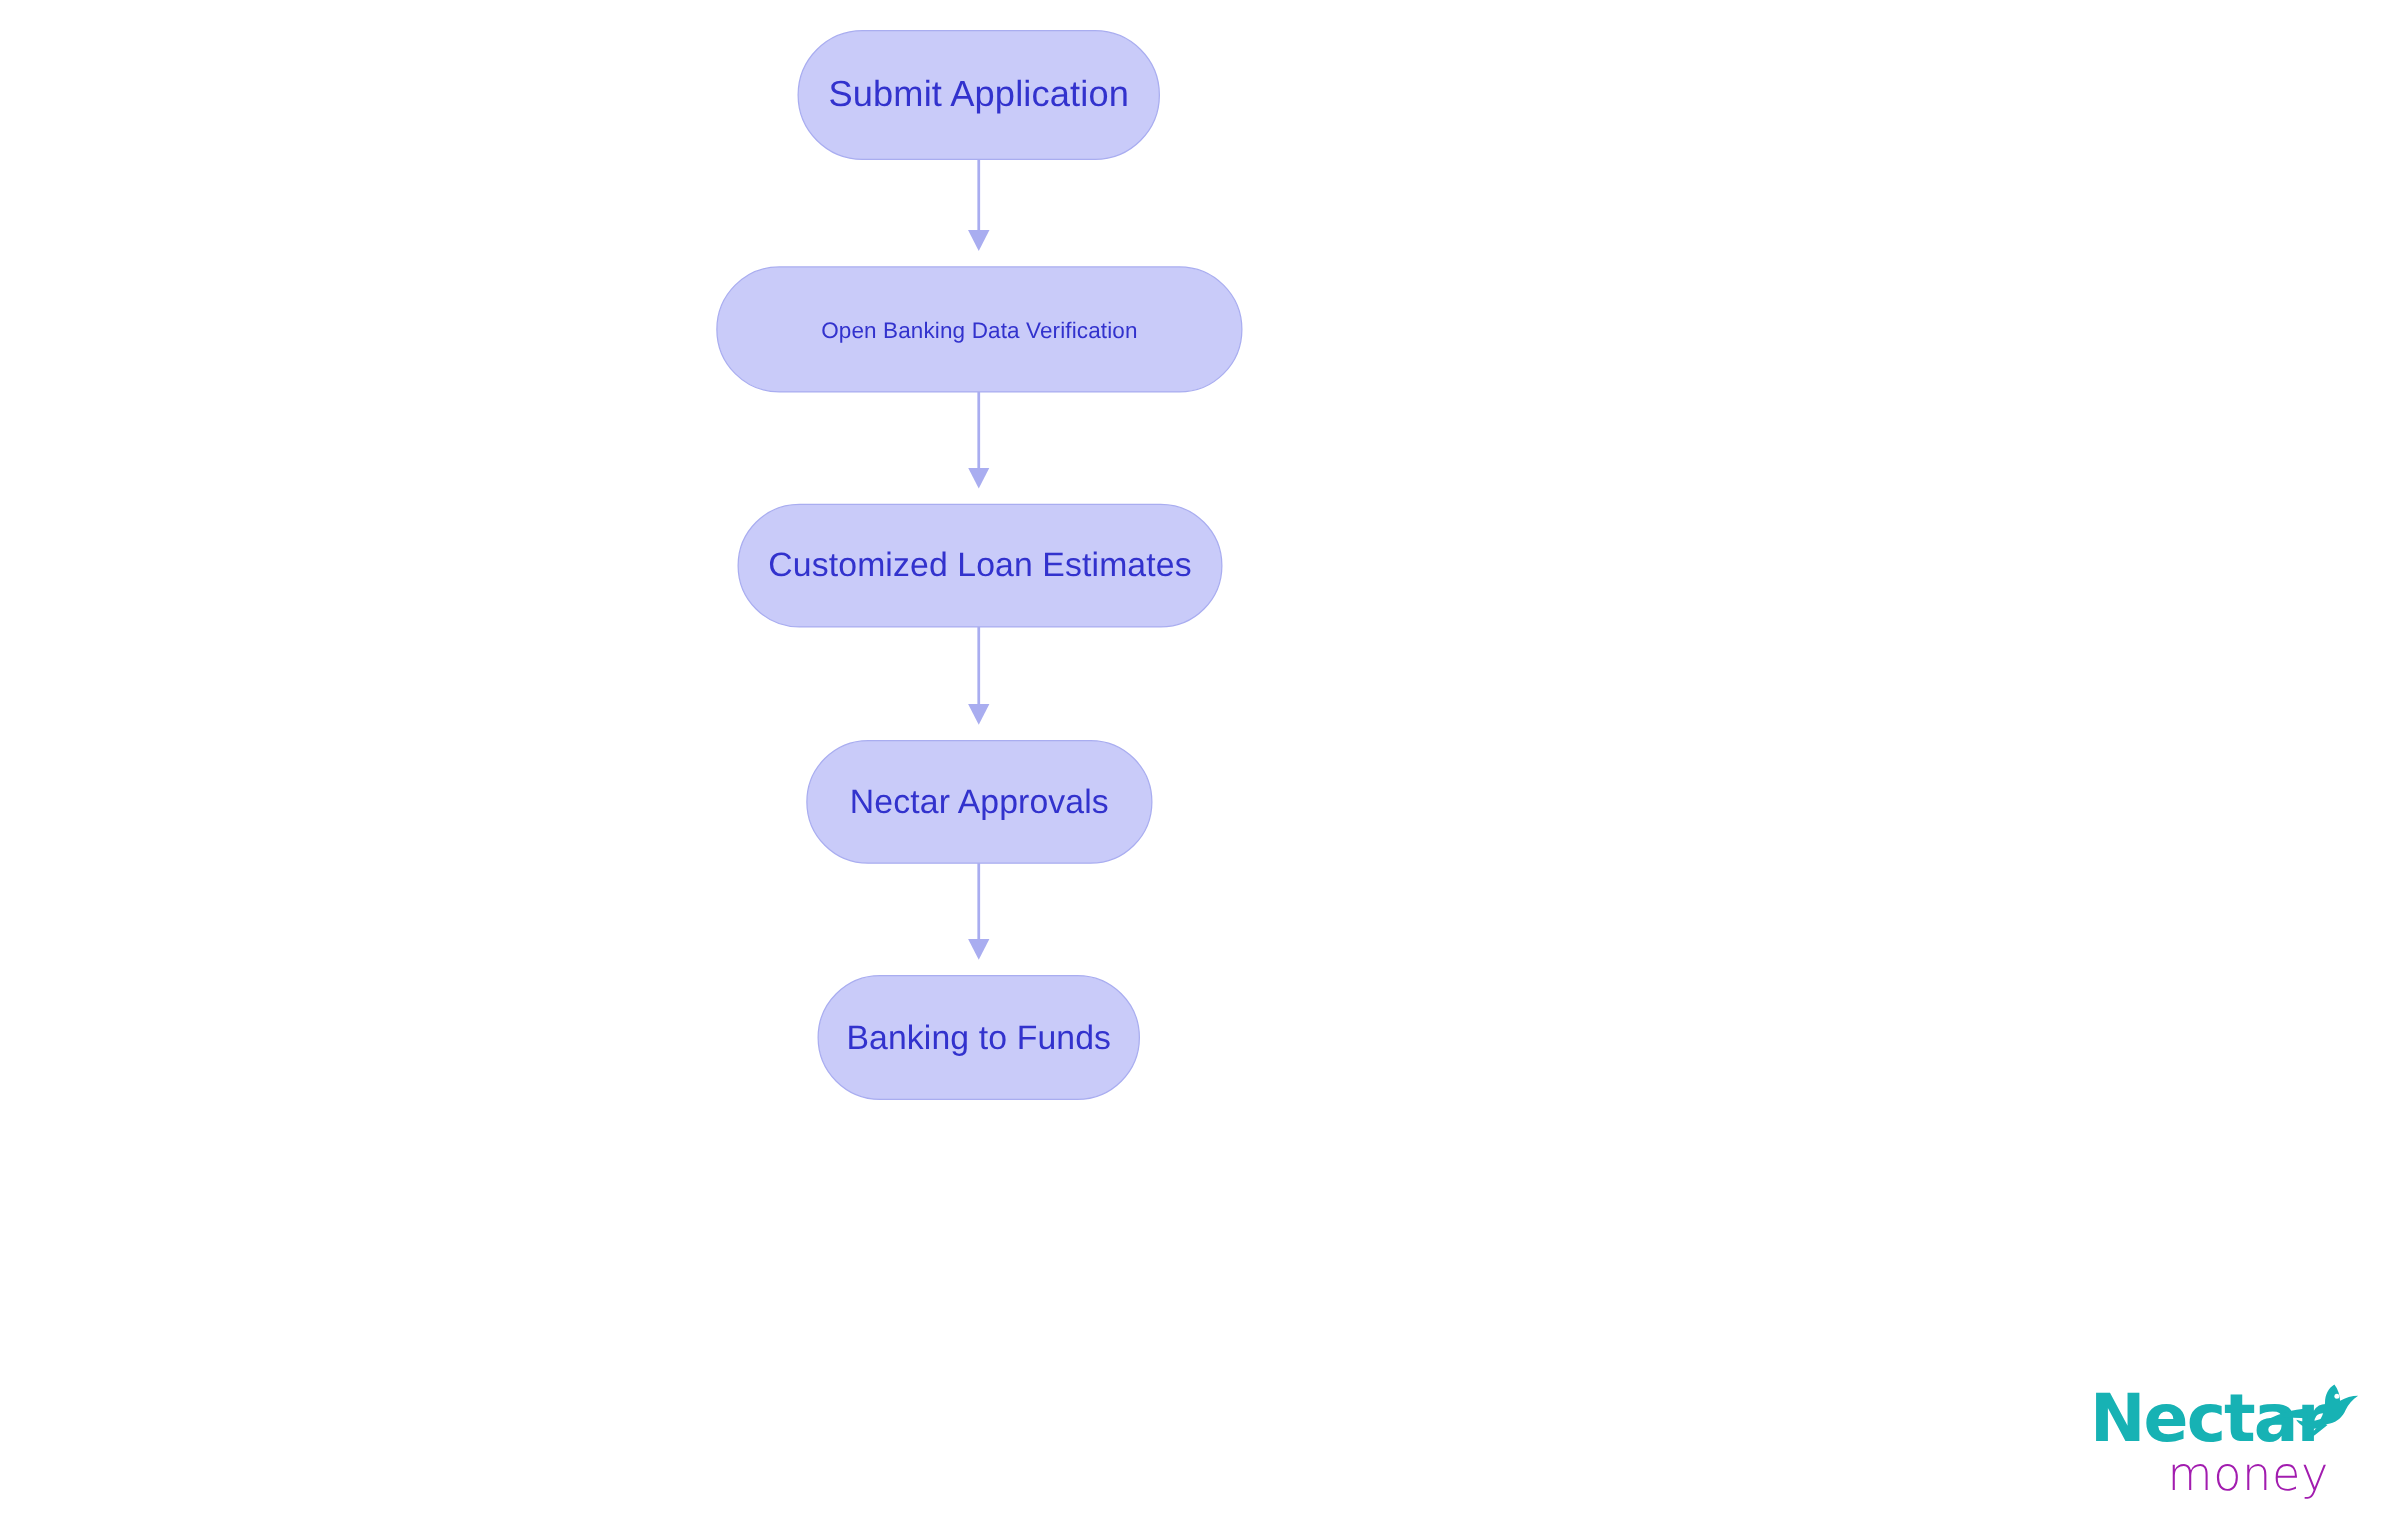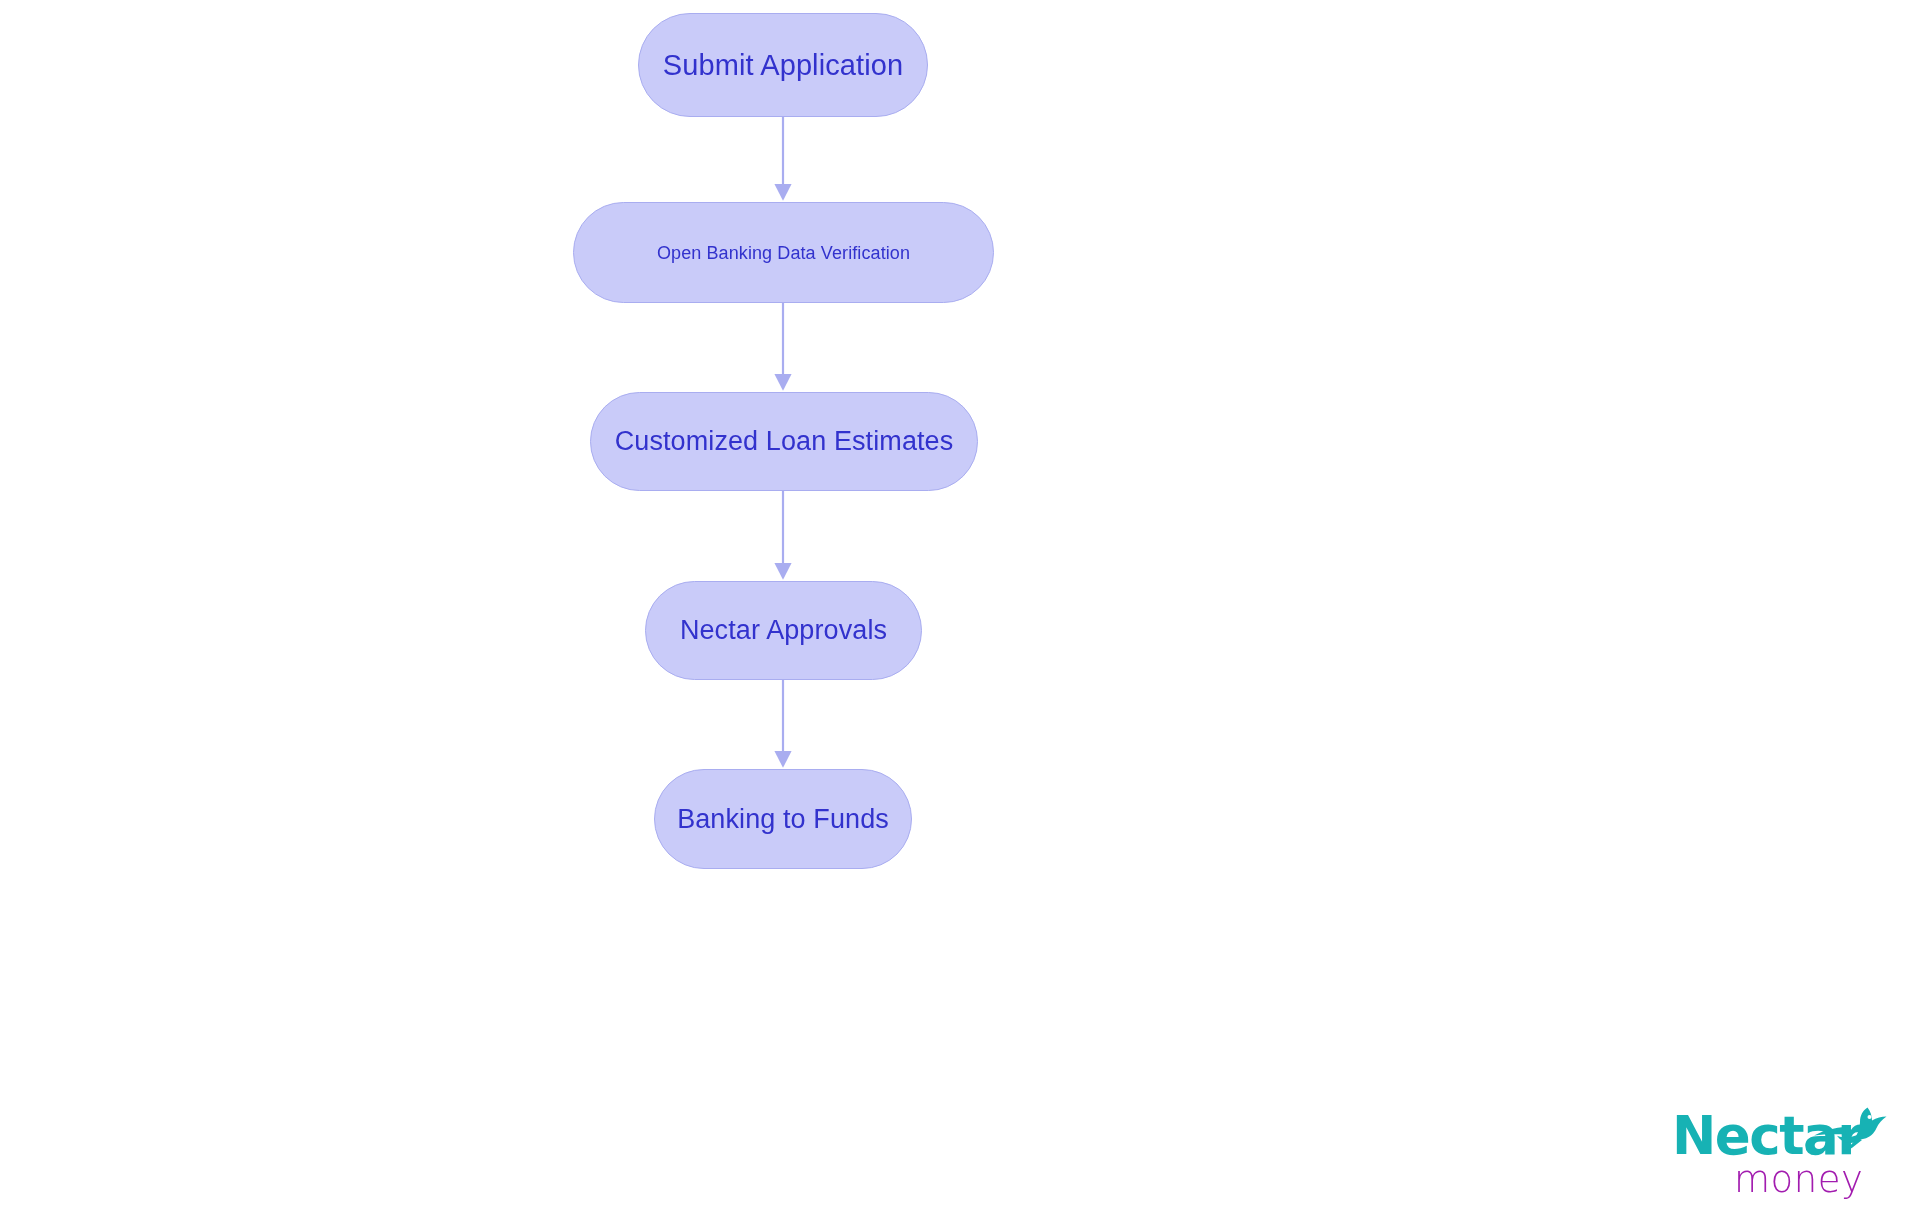--- a/index.html
+++ b/index.html
@@ -20,21 +20,21 @@
     position: absolute;
     left: 0;
     top: 0;
     width: 1920px;
     height: 1215px;
   }
 
   .flow-column {
     position: absolute;
     left: 0;
-    top: 1px;
+    top: 12px;
     width: 1920px;
     height: 891px;
   }
 
   
   .node {
     position: absolute;
     box-sizing: border-box;
     display: flex;
     align-items: center;

